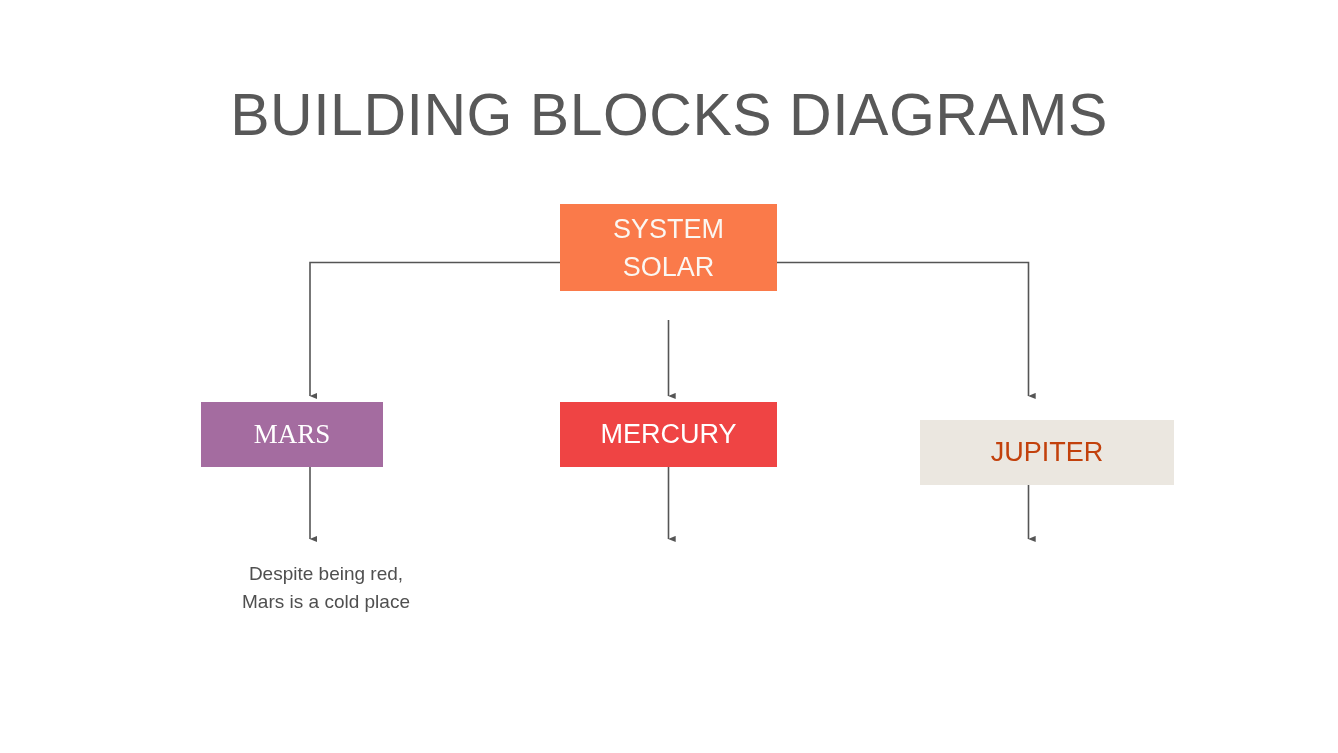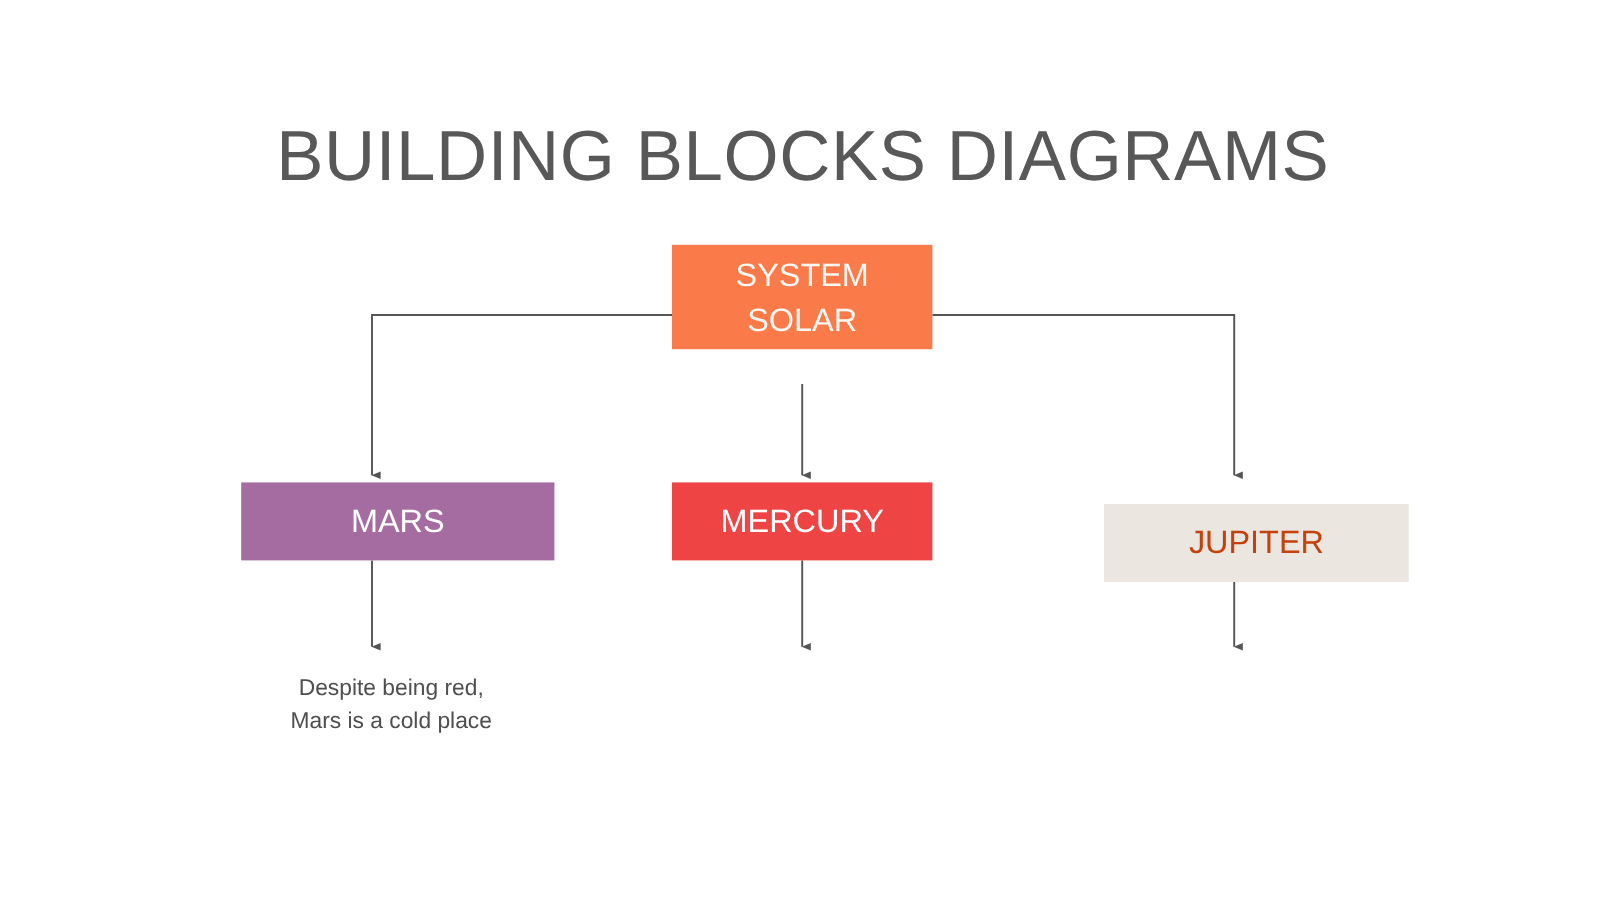--- a/index.html
+++ b/index.html
@@ -32,21 +32,21 @@
   .deco-tl-purple { left: 0;    top: 68px; width: 68px; height: 69px; }
 
   .deco-br-orange { left: 1270px; top: 617px; width: 68px; height: 68px; }
   .deco-br-teal   { left: 1201px; top: 685px; width: 69px; height: 68px; }
   .deco-br-purple { left: 1270px; top: 685px; width: 68px; height: 68px; }
 
   
   #page-title {
     position: absolute;
     left: 0;
-    top: 95px;
+    top: 80px;
     width: 1338px;
     text-align: center;
     font-size: 59px;
     line-height: 70px;
     letter-spacing: 0.5px;
     color: #585858;
     font-weight: 400;
     white-space: nowrap;
   }
 
@@ -77,25 +77,26 @@
     background: #FA7A4A;
     color: #FBF7F2;
     font-size: 27px;
     line-height: 38px;
   }
   #node-root .node-label { white-space: pre-line; }
 
   #node-mars {
     left: 201px;
     top: 402px;
-    width: 261px;
+    width: 182px;
     height: 65px;
     background: #A46CA0;
     color: #FFFFFF;
     font-size: 27px;
+    font-family: Liberation Serif, serif;
   }
 
   #node-mercury {
     left: 560px;
     top: 402px;
     width: 217px;
     height: 65px;
     background: #ef4444;
     color: #FFFFFF;
     font-size: 27px;

